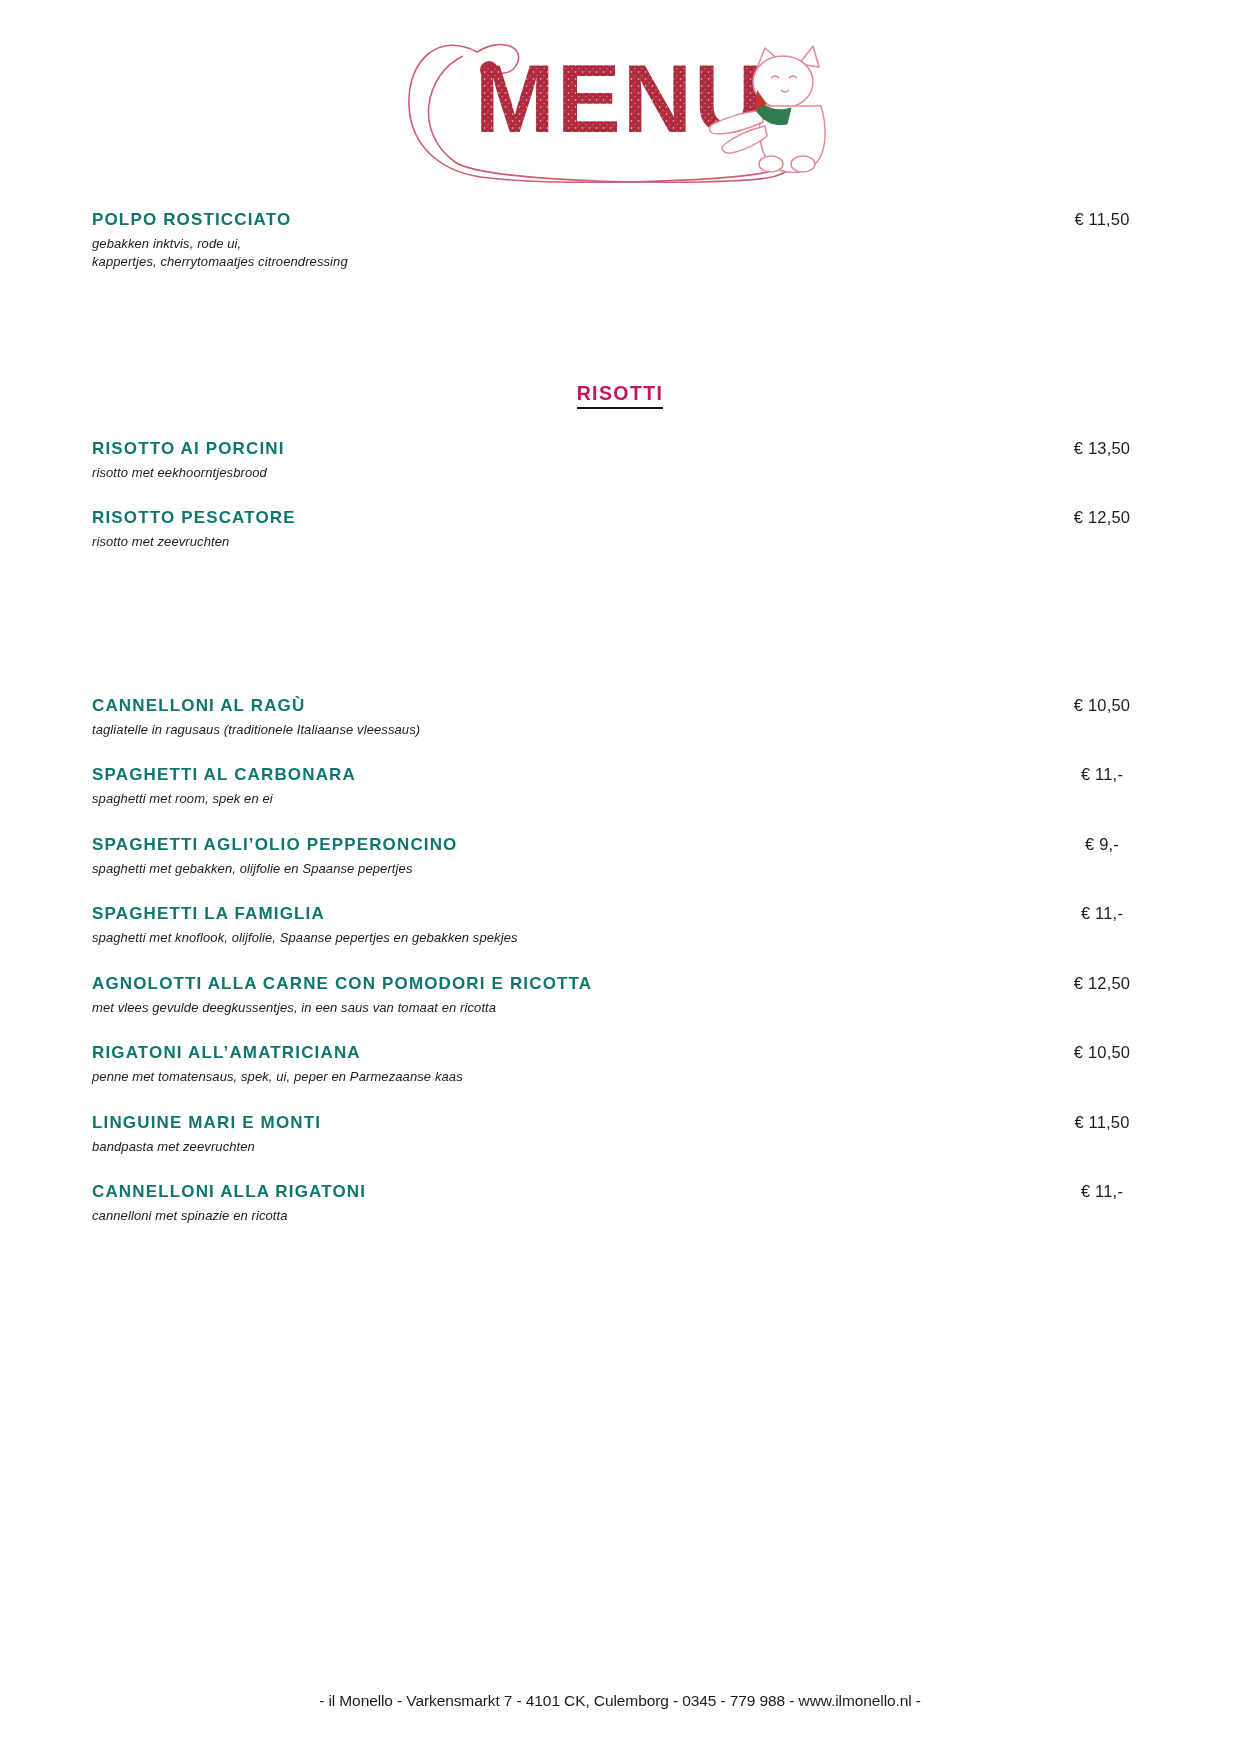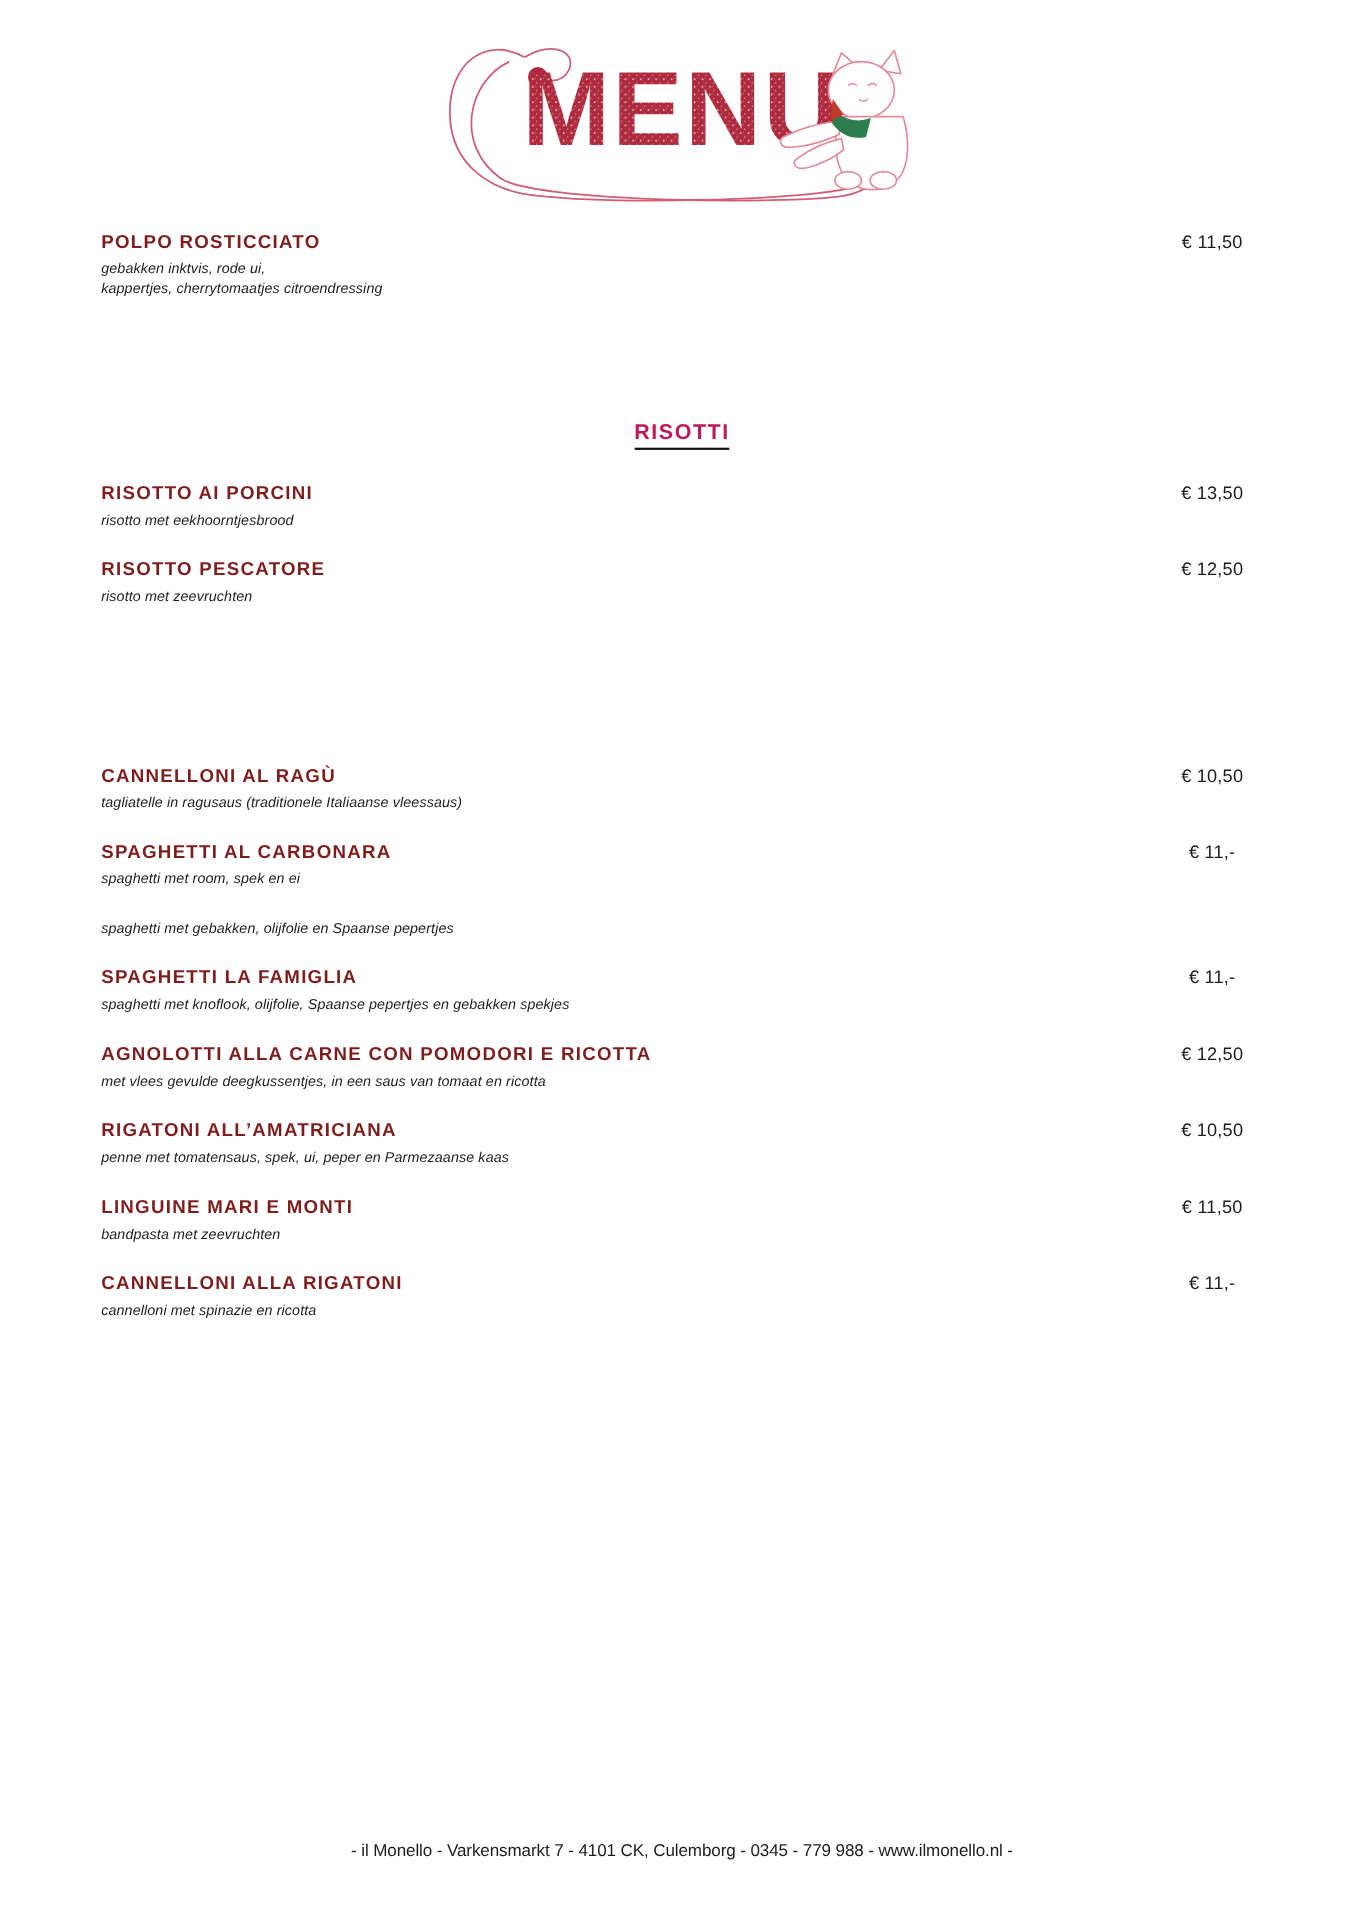--- a/index.html
+++ b/index.html
@@ -58,21 +58,21 @@
   .item-head {
     display: flex;
     align-items: baseline;
     justify-content: space-between;
     width: 100%;
   }
   .item-name {
     font-weight: bold;
     font-size: 17px;
     letter-spacing: 1.15px;
-    color: #7f1d1d;
+    color: #0f766e;
     white-space: nowrap;
   }
   .item-price {
     font-size: 16.5px;
     letter-spacing: 0.2px;
     color: #1c1c1c;
     white-space: nowrap;
     font-weight: normal;
     min-width: 92px;
     text-align: center;
@@ -88,21 +88,21 @@
   .item-desc .line2 { display: block; }
 
   .gap-xl { height: 84px; }
   .gap-after-title { height: 34px; }
 
   
   .footer {
     position: absolute;
     left: 0;
     right: 0;
-    bottom: 62px;
+    bottom: 44px;
     text-align: center;
     font-size: 15.5px;
     color: #1c1c1c;
     letter-spacing: -0.1px;
   }
 </style>
 </head>
 <body>
 
 <div class="logo-block">
@@ -209,20 +209,24 @@
 
   <div class="item">
     <div class="item-head">
       <div class="item-name">SPAGHETTI AL CARBONARA</div>
       <div class="item-price">€ 11,-</div>
     </div>
     <div class="item-desc">spaghetti met room, spek en ei</div>
   </div>
 
   <div class="item">
+    <div class="item-head">
+      <div class="item-name">SPAGHETTI AGLI’OLIO PEPPERONCINO</div>
+      <div class="item-price">€ 9,-</div>
+    </div>
     <div class="item-desc">spaghetti met gebakken, olijfolie en Spaanse pepertjes</div>
   </div>
 
   <div class="item">
     <div class="item-head">
       <div class="item-name">SPAGHETTI LA FAMIGLIA</div>
       <div class="item-price">€ 11,-</div>
     </div>
     <div class="item-desc">spaghetti met knoflook, olijfolie, Spaanse pepertjes en gebakken spekjes</div>
   </div>

